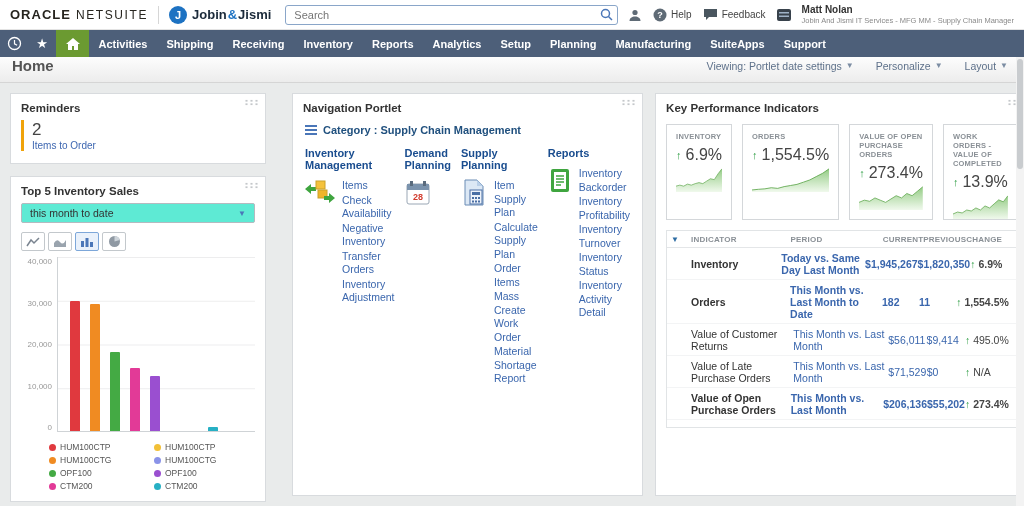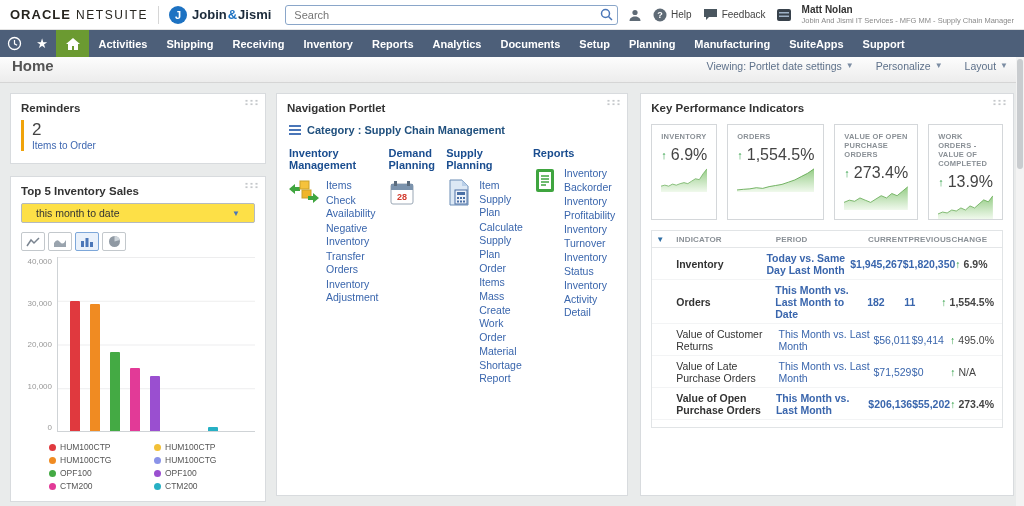--- a/index.html
+++ b/index.html
@@ -37,35 +37,35 @@
   #nav-menu { display: flex; align-items: stretch; }
   .nav-item { display: flex; align-items: center; padding: 0 9.5px; color: #fff; font-size: 11px; font-weight: bold; cursor: pointer; }
   
   .subheader { height: 26px; background: linear-gradient(#fdfdfd, #ececec); border-bottom: 1px solid #d5d5d5; display: flex; align-items: center; padding: 0 16px 8px 12px; }
   .page-title { font-size: 15px; font-weight: bold; color: #555; }
   .view-controls { margin-left: auto; display: flex; gap: 22px; color: #5e718a; font-size: 10.5px; }
   .vc { cursor: pointer; display: flex; gap: 4px; align-items: center; }
   .caret { font-size: 8px; color: #7c8da3; }
   .blue-caret { color: #4a76b8; }
   
-  .content { display: flex; gap: 10px; padding: 10px; height: 423px; }
+  .content { display: flex; gap: 26px; padding: 10px; height: 423px; }
   .col-left { width: 256px; flex: none; display: flex; flex-direction: column; gap: 12px; }
   .col-right { flex: 1; display: flex; gap: 12px; min-width: 0; }
   .portlet { background: #fff; border: 1px solid #d8dbde; position: relative; }
   .portlet-head { padding: 8px 10px 4px; display: flex; }
   .portlet-title { font-size: 11.5px; font-weight: bold; color: #333; }
   .drag-dots { position: absolute; top: 5px; right: 6px; width: 15px; height: 7px; cursor: move;
     background-image: radial-gradient(circle, #c4c7ca 1px, transparent 1.2px); background-size: 5px 3.5px; }
   
   .reminder-item { margin: 2px 10px 12px; border-left: 3px solid #f0a30a; padding-left: 8px; cursor: pointer; }
   .reminder-count { font-size: 17px; color: #444; }
   .reminder-label { font-size: 10px; color: #3e67b1; }
   
   .inv-body { padding: 2px 10px 10px; }
-  .range-select { height: 20px; border: 1px solid #b4bac0; border-radius: 2px; background: #fde047; display: flex; align-items: center; padding: 0 14px; font-size: 10.5px; color: #333; cursor: pointer; }
+  .range-select { height: 20px; border: 1px solid #b4bac0; border-radius: 2px; background: #5eead4; display: flex; align-items: center; padding: 0 8px; font-size: 10.5px; color: #333; cursor: pointer; }
   .range-select .caret { margin-left: auto; }
   .chart-toolbar { display: flex; gap: 3px; margin: 9px 0 4px; }
   .ct-btn { width: 24px; height: 19px; border: 1px solid #c3c8cc; border-radius: 2px; background: #fff; display: flex; align-items: center; justify-content: center; cursor: pointer; line-height: 0; }
   .ct-btn.active { background: #e9f1fb; border-color: #7da7d9; }
   .chart { display: flex; margin-top: 6px; }
   .yaxis { width: 36px; display: flex; flex-direction: column; justify-content: space-between; align-items: flex-end; padding-right: 5px; height: 175px; font-size: 8px; color: #999; }
   .plot { flex: 1; height: 175px; border-left: 1px solid #cfd3d6; border-bottom: 1px solid #cfd3d6; position: relative;
     background-image: linear-gradient(#ededee 1px, transparent 1px); background-size: 100% 43.75px; }
   .bars { position: absolute; left: 12px; bottom: 0; display: flex; align-items: flex-end; gap: 10px; height: 100%; }
   .bar { width: 10px; border-radius: 1px 1px 0 0; }
@@ -181,21 +181,20 @@
           <path d="M8 1L1 7h2v6h4V9h2v4h4V7h2z" fill="#fff"></path>
         </svg></span>
   </span>
   <div id="nav-menu">
       <span class="nav-item">Activities</span>
       <span class="nav-item">Shipping</span>
       <span class="nav-item">Receiving</span>
       <span class="nav-item">Inventory</span>
       <span class="nav-item">Reports</span>
       <span class="nav-item">Analytics</span>
-      <span class="nav-item">Documents</span>
       <span class="nav-item">Setup</span>
       <span class="nav-item">Planning</span>
       <span class="nav-item">Manufacturing</span>
       <span class="nav-item">SuiteApps</span>
       <span class="nav-item">Support</span>
     </div>
 </nav>
 
 <div class="subheader">
   <h1 class="page-title">Home</h1>

